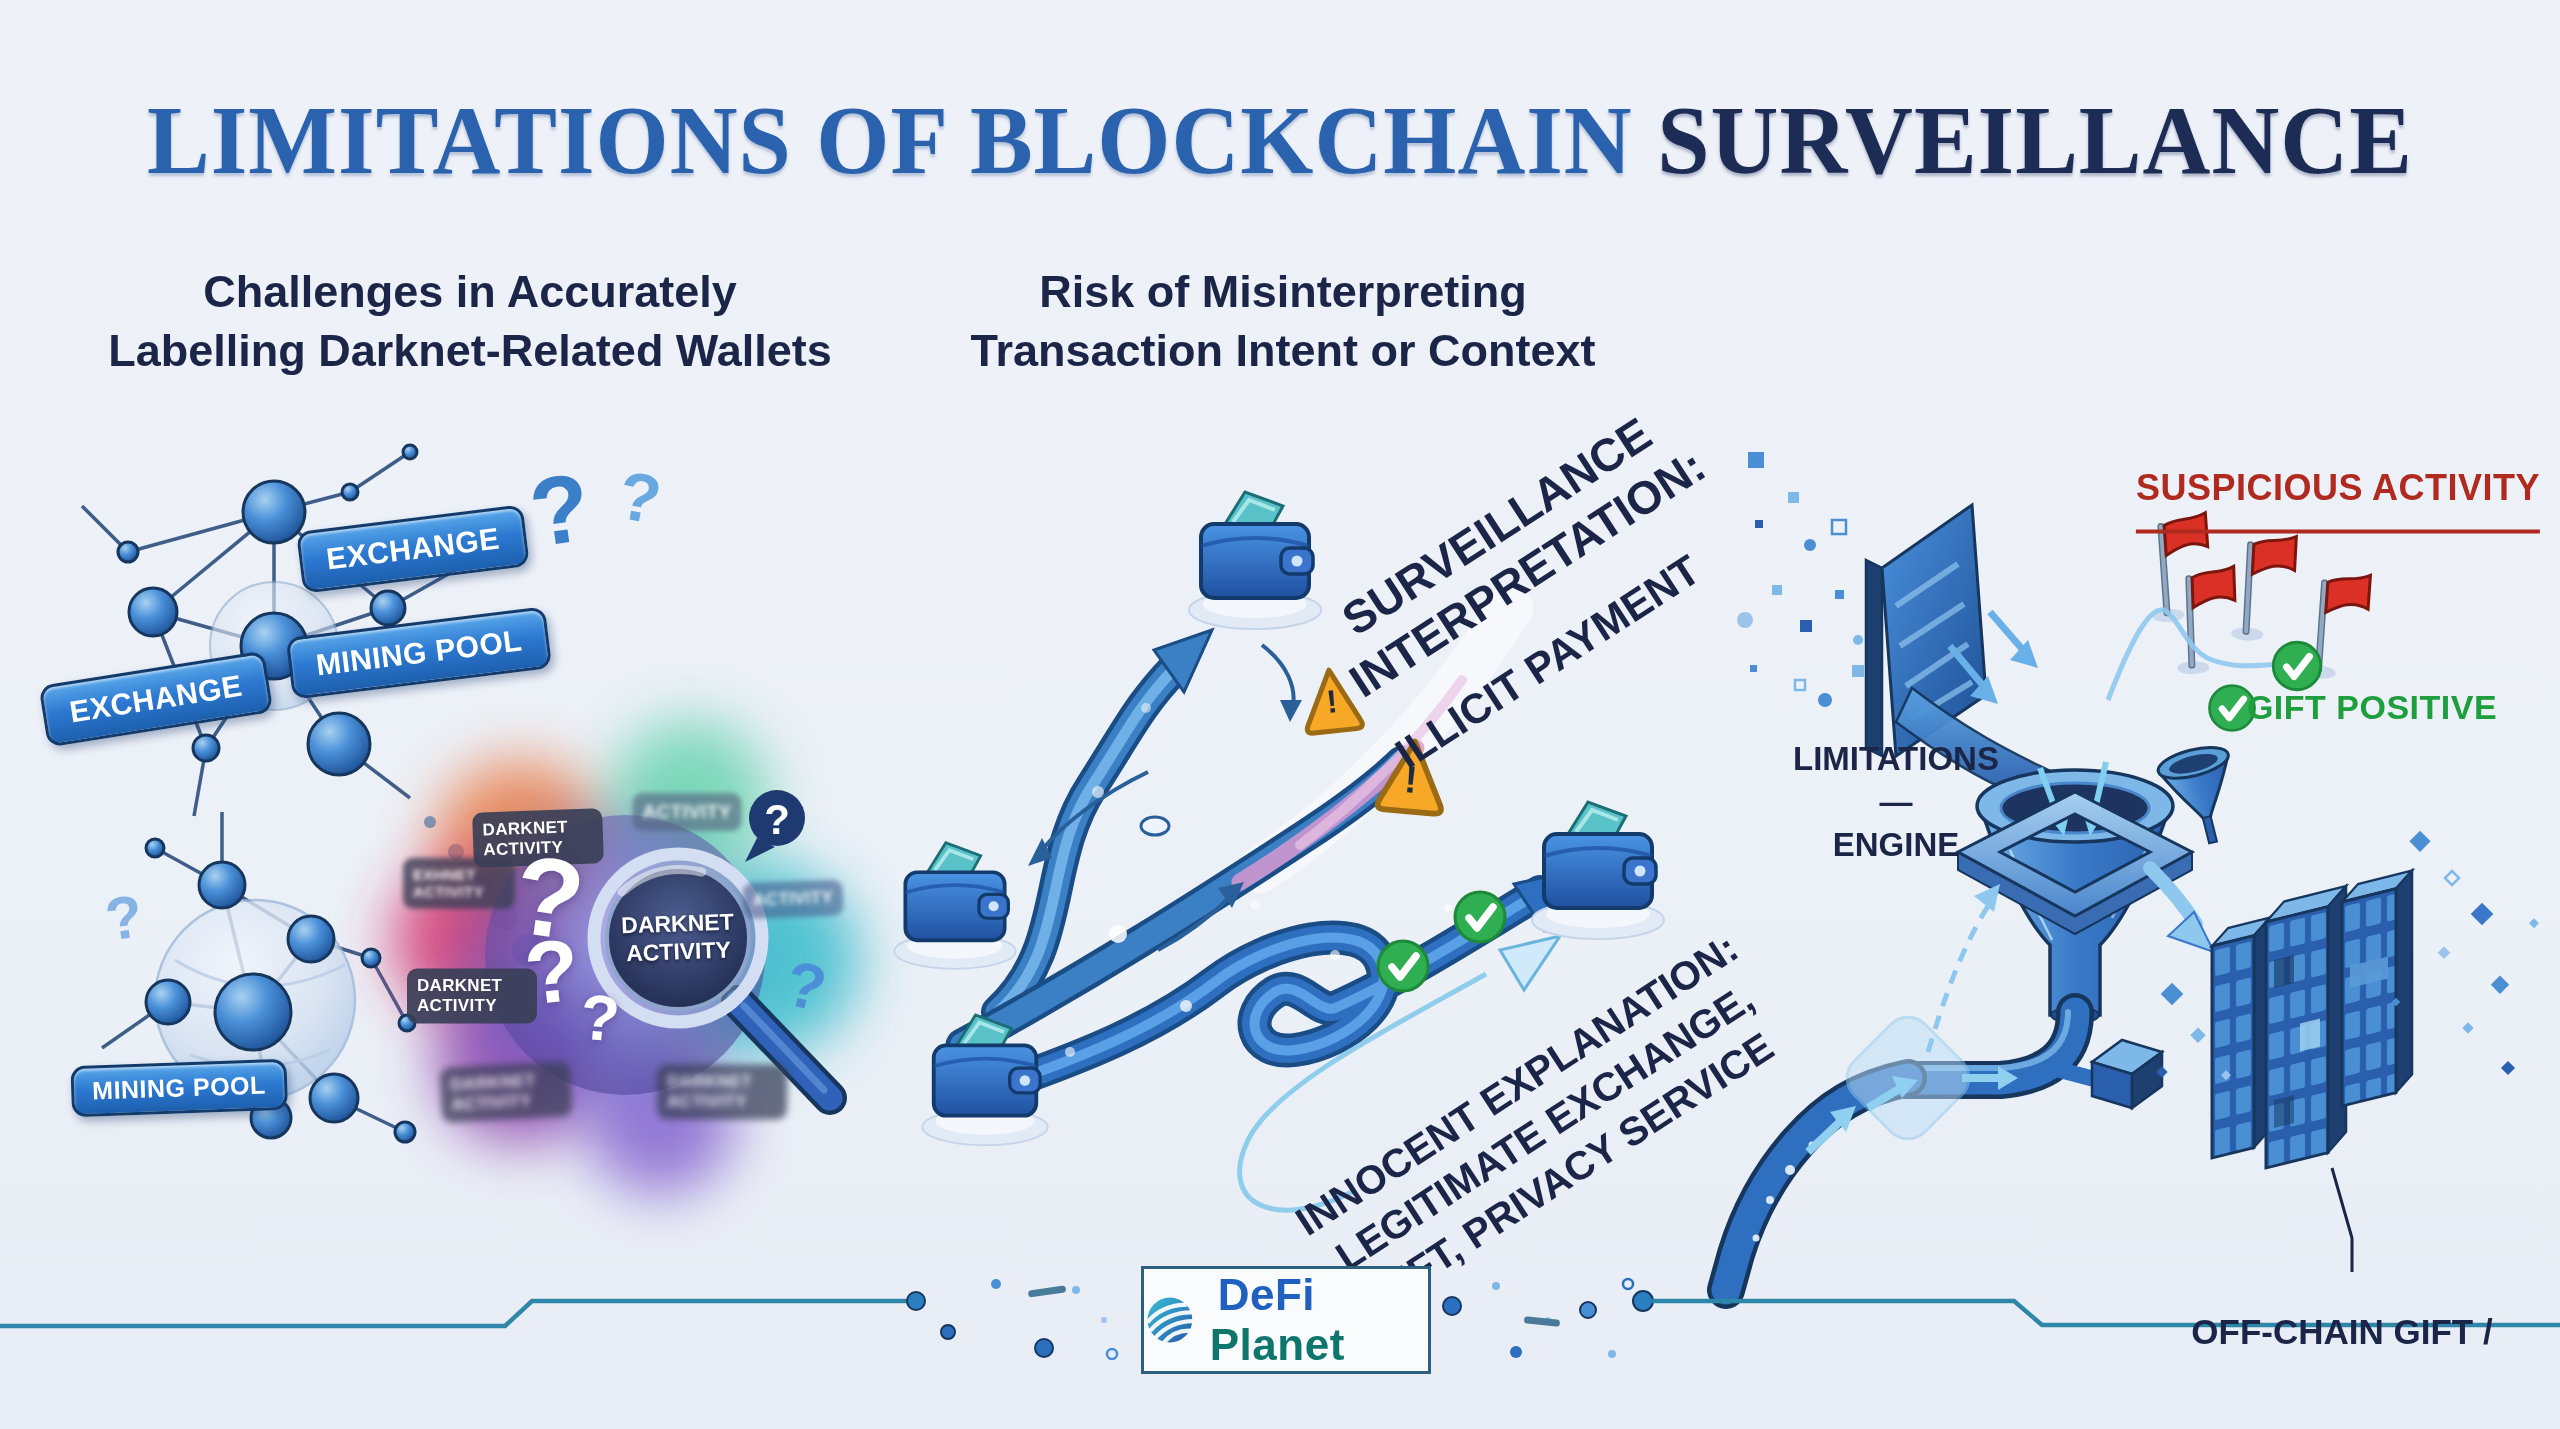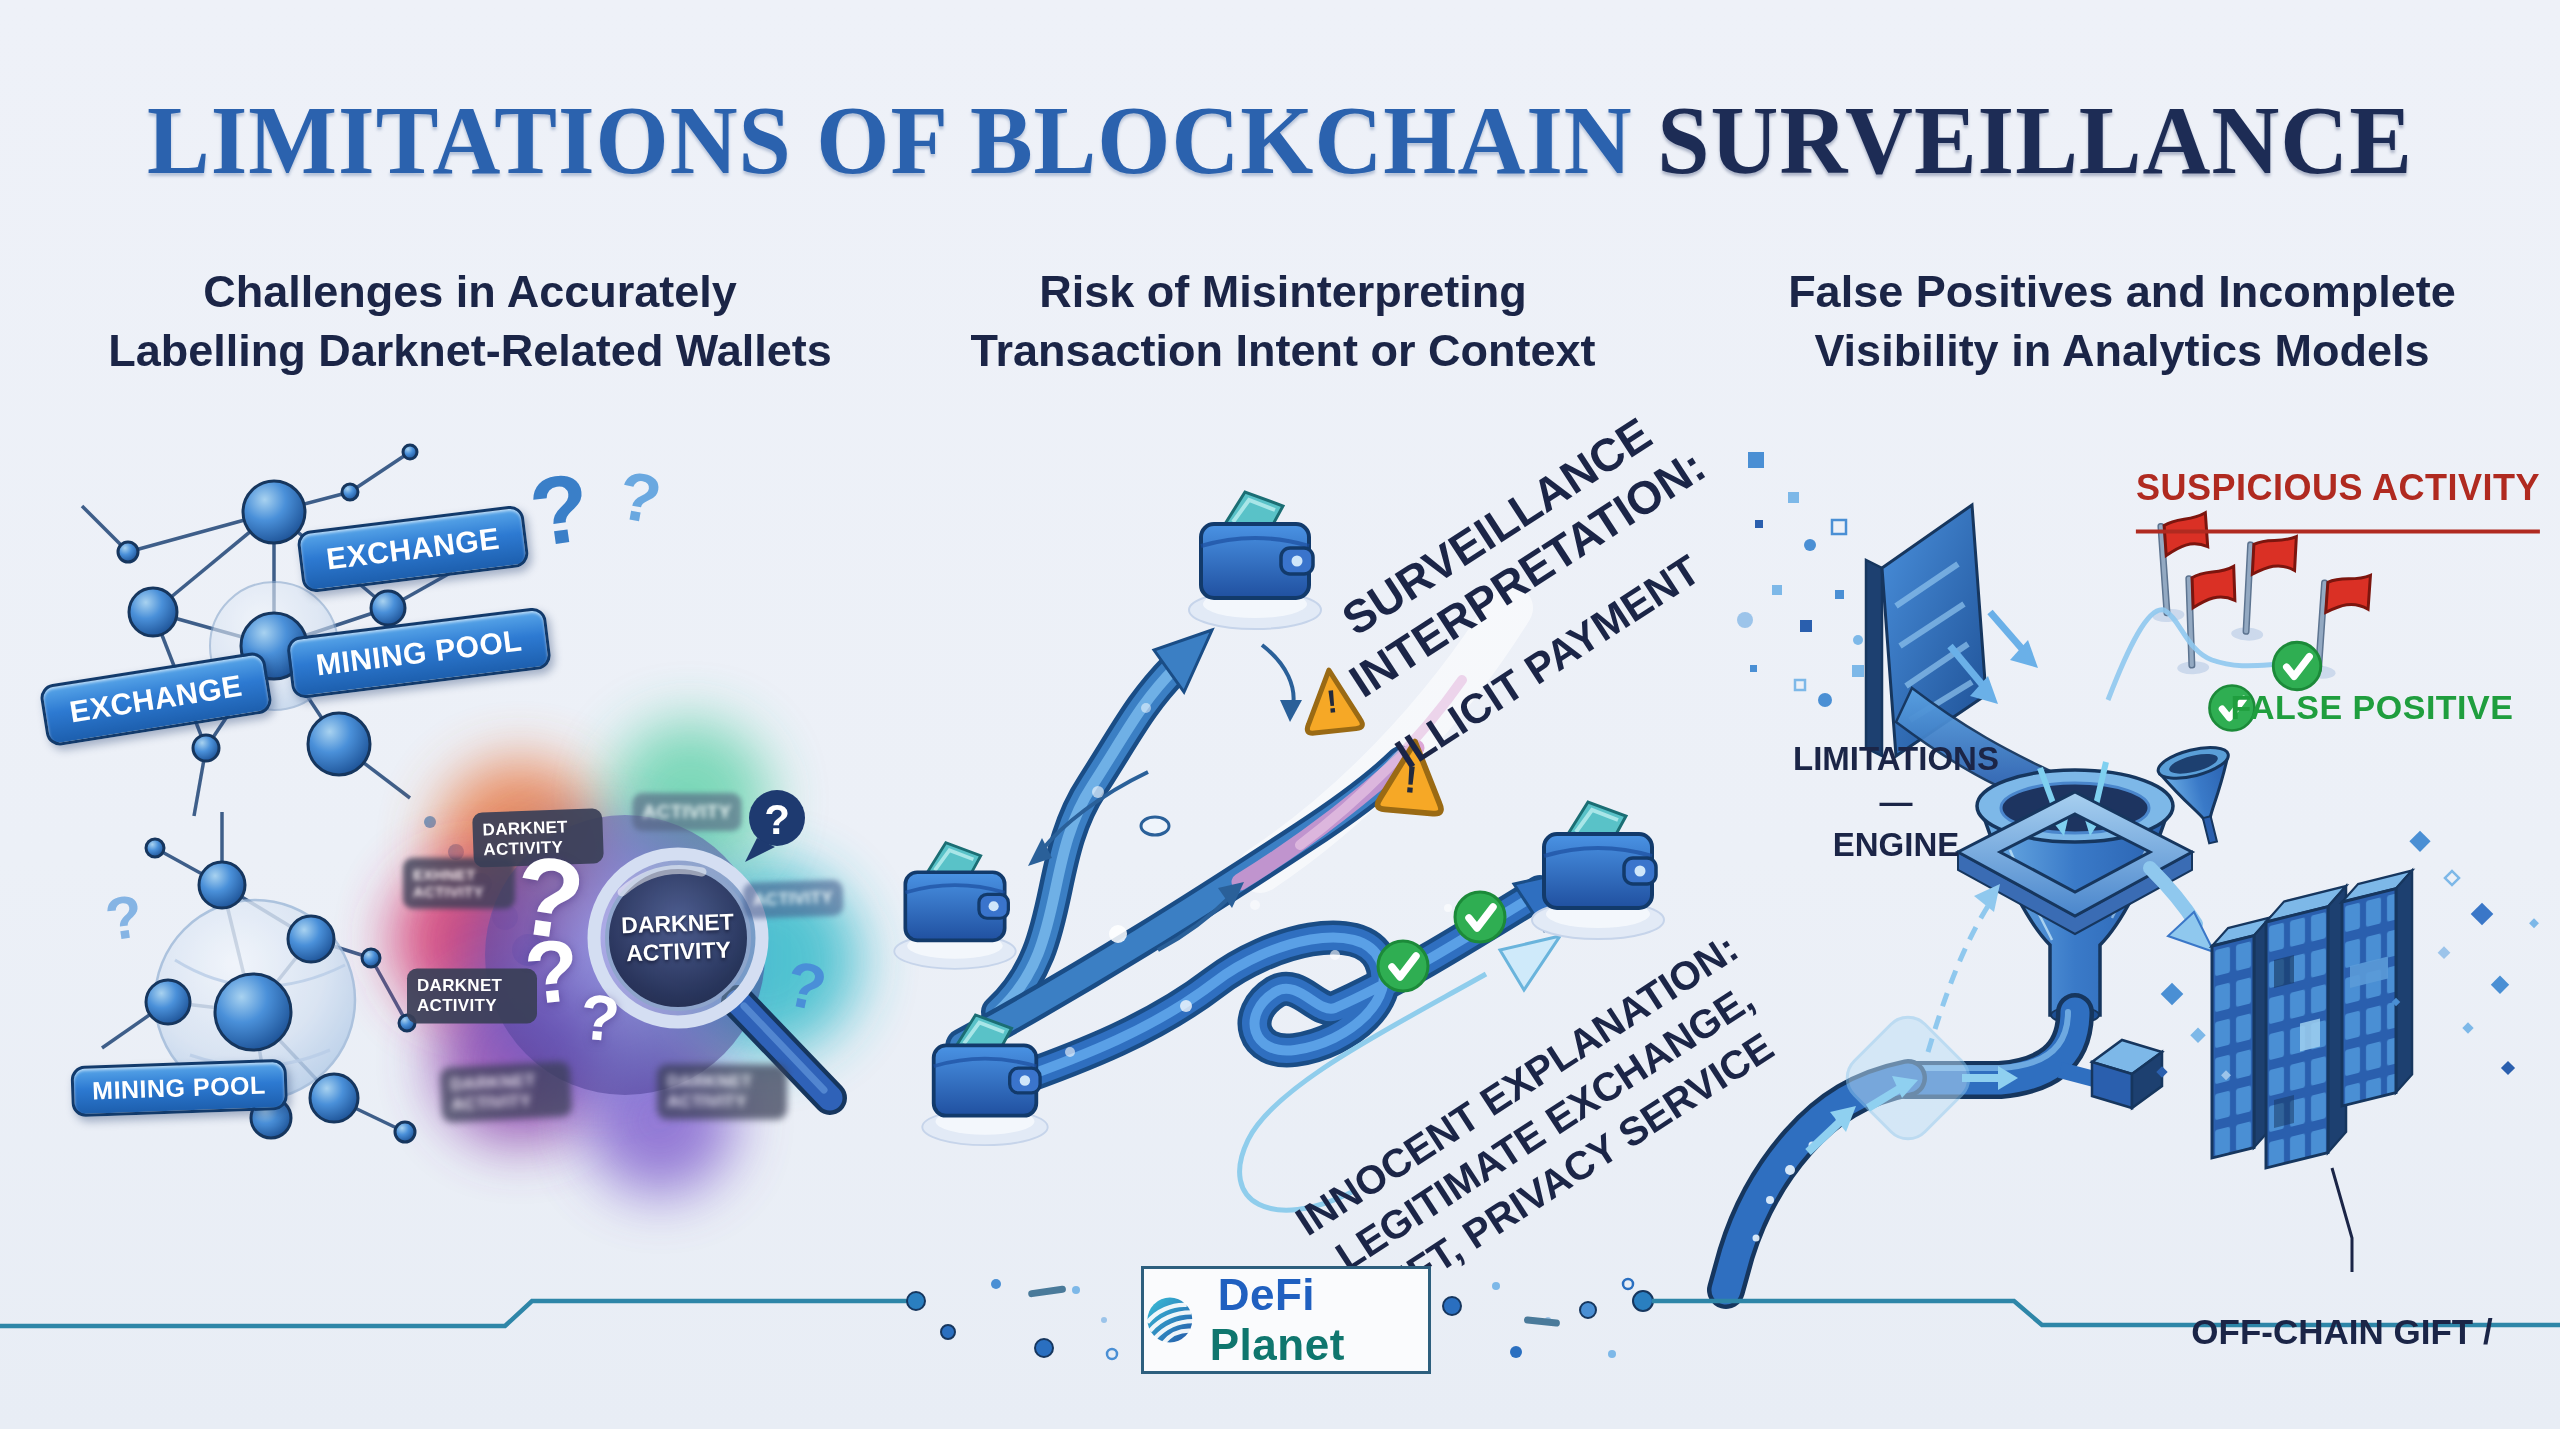--- a/index.html
+++ b/index.html
@@ -461,24 +461,20 @@
 </div>
 
 <div class="col-head" style="left:900px;top:262px;width:766px;">
   <div>Risk of Misinterpreting</div>
   <div>Transaction Intent or Context</div>
 </div>
 <div class="col-head" style="left:50px;top:262px;width:840px;">
   <div>Challenges in Accurately</div>
   <div>Labelling Darknet-Related Wallets</div>
 </div>
-<div class="col-head" style="left:1722px;top:262px;width:800px;">
-  <div>False Positives and Incomplete</div>
-  <div>Visibility in Analytics Models</div>
-</div>
 
 <div class="badge ctr" style="left:413px;top:549px;transform:translate(-50%,-50%) rotate(-7deg);">EXCHANGE</div>
 <div class="badge ctr" style="left:419px;top:653px;transform:translate(-50%,-50%) rotate(-7deg);">MINING POOL</div>
 <div class="badge ctr" style="left:156px;top:699px;transform:translate(-50%,-50%) rotate(-9deg);">EXCHANGE</div>
 <div class="badge ctr" style="left:179px;top:1088px;font-size:25px;padding:8px 18px;transform:translate(-50%,-50%) rotate(-2deg);">MINING POOL</div>
 
 <div class="dtag ctr" style="left:538px;top:838px;transform:translate(-50%,-50%) rotate(-2deg);">DARKNET ACTIVITY</div>
 <div class="dtag ctr" style="left:472px;top:996px;">DARKNET ACTIVITY</div>
 <div class="dtag ctr blur3" style="left:506px;top:1092px;transform:translate(-50%,-50%) rotate(-3deg);">DARKNET ACTIVITY</div>
 <div class="dtag ctr blur3" style="left:722px;top:1092px;">DARKNET ACTIVITY</div>
@@ -503,21 +499,21 @@
 <div class="rot" style="left:1548px;top:662px;font-size:42px;transform:translate(-50%,-50%) rotate(-33deg);white-space:nowrap;">ILLICIT PAYMENT</div>
 <div class="rot" style="left:1545px;top:1128px;font-size:40px;line-height:1.28;transform:translate(-50%,-50%) rotate(-33deg);">
   <div>INNOCENT EXPLANATION:</div>
   <div>LEGITIMATE EXCHANGE,</div>
   <div>GIFT, PRIVACY SERVICE</div>
 </div>
 <div class="bang ctr" style="left:1332px;top:702px;font-size:32px;transform:translate(-50%,-50%) rotate(-6deg);">!</div>
 <div class="bang ctr" style="left:1411px;top:780px;font-size:38px;transform:translate(-50%,-50%) rotate(5deg);">!</div>
 
 <div class="red-h ctr" style="left:2338px;top:500px;">SUSPICIOUS ACTIVITY</div>
-<div class="green-h ctr" style="left:2372px;top:707px;">FALSE POSITIVE</div>
+<div class="green-h ctr" style="left:2372px;top:707px;">GIFT POSITIVE</div>
 <div class="navy-h" style="left:1790px;top:738px;width:212px;font-size:33px;line-height:1.3;text-align:center;">
   <div>LIMITATIONS —</div>
   <div>ENGINE</div>
 </div>
 <div class="navy-h ctr" style="left:2342px;top:1332px;font-size:35px;line-height:1.32;text-align:center;white-space:nowrap;">
   <div>OFF-CHAIN GIFT /</div>
 </div>
 
 <div class="logo-box">
   <svg width="60" height="60" viewBox="-30 -30 60 60">

